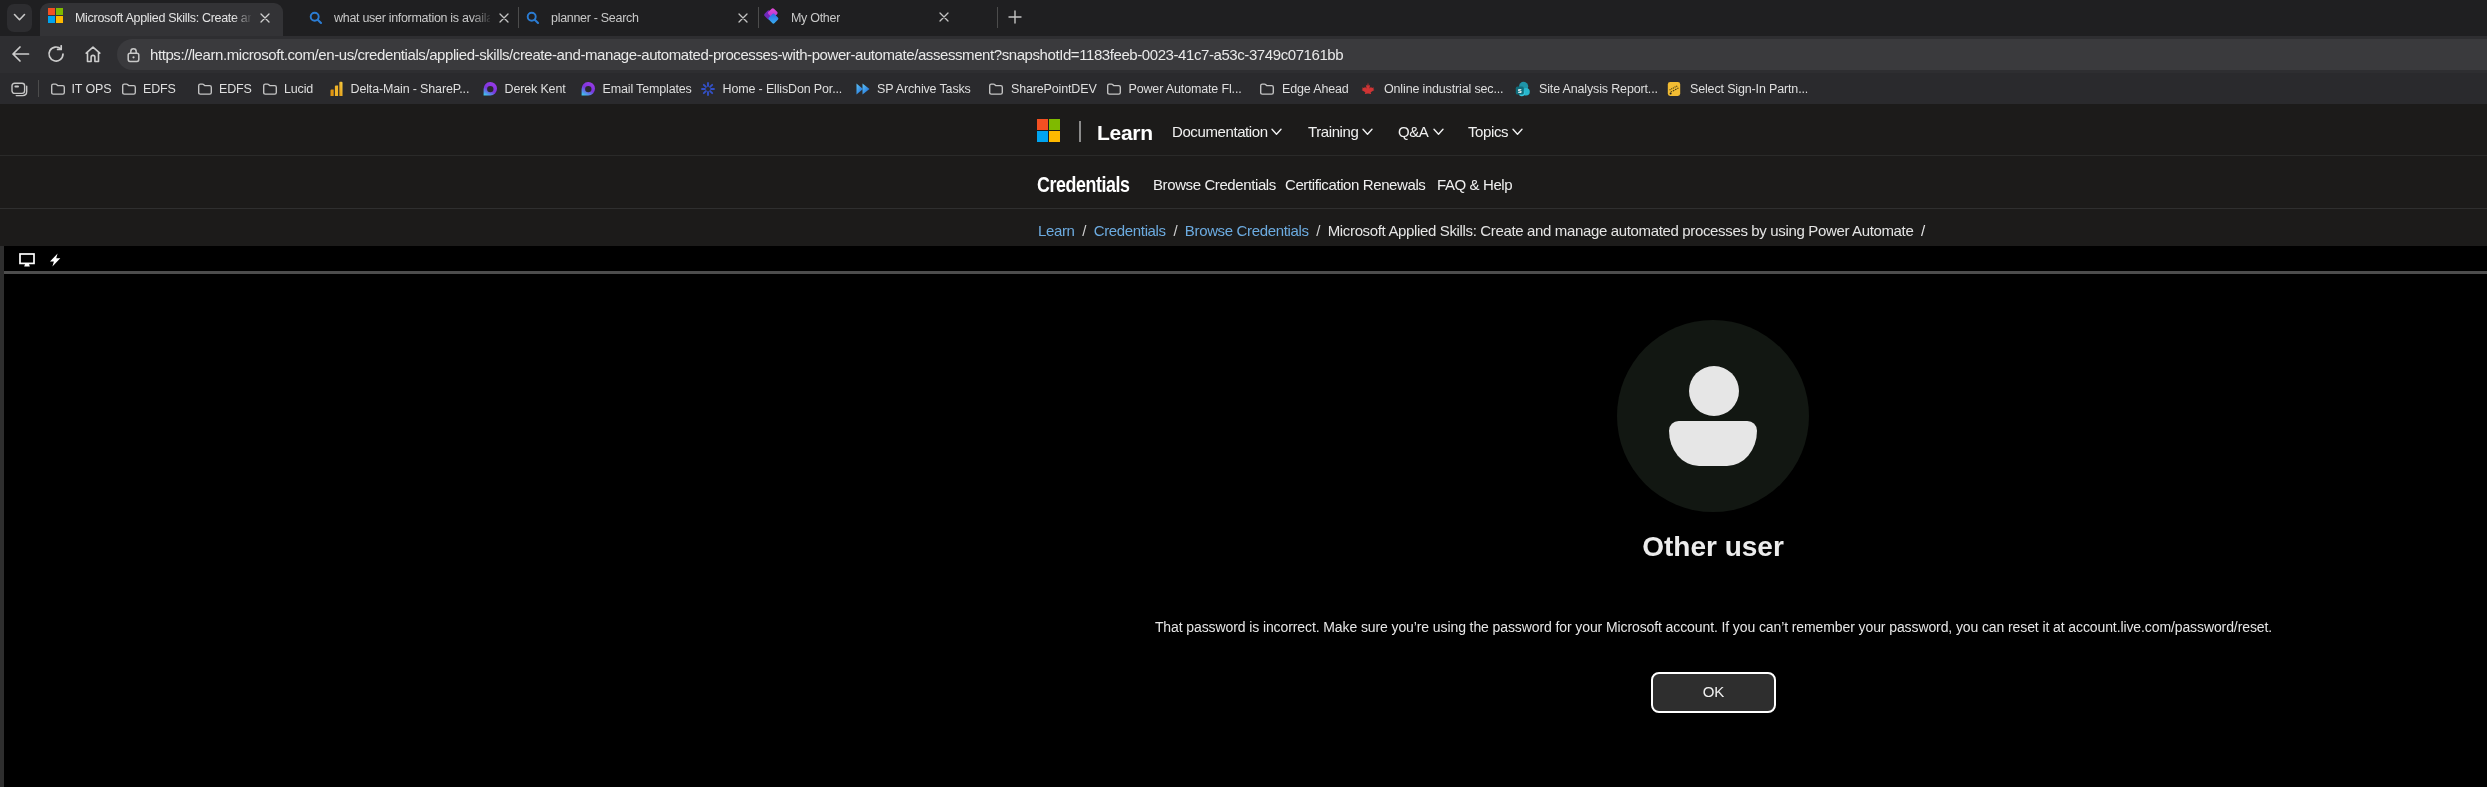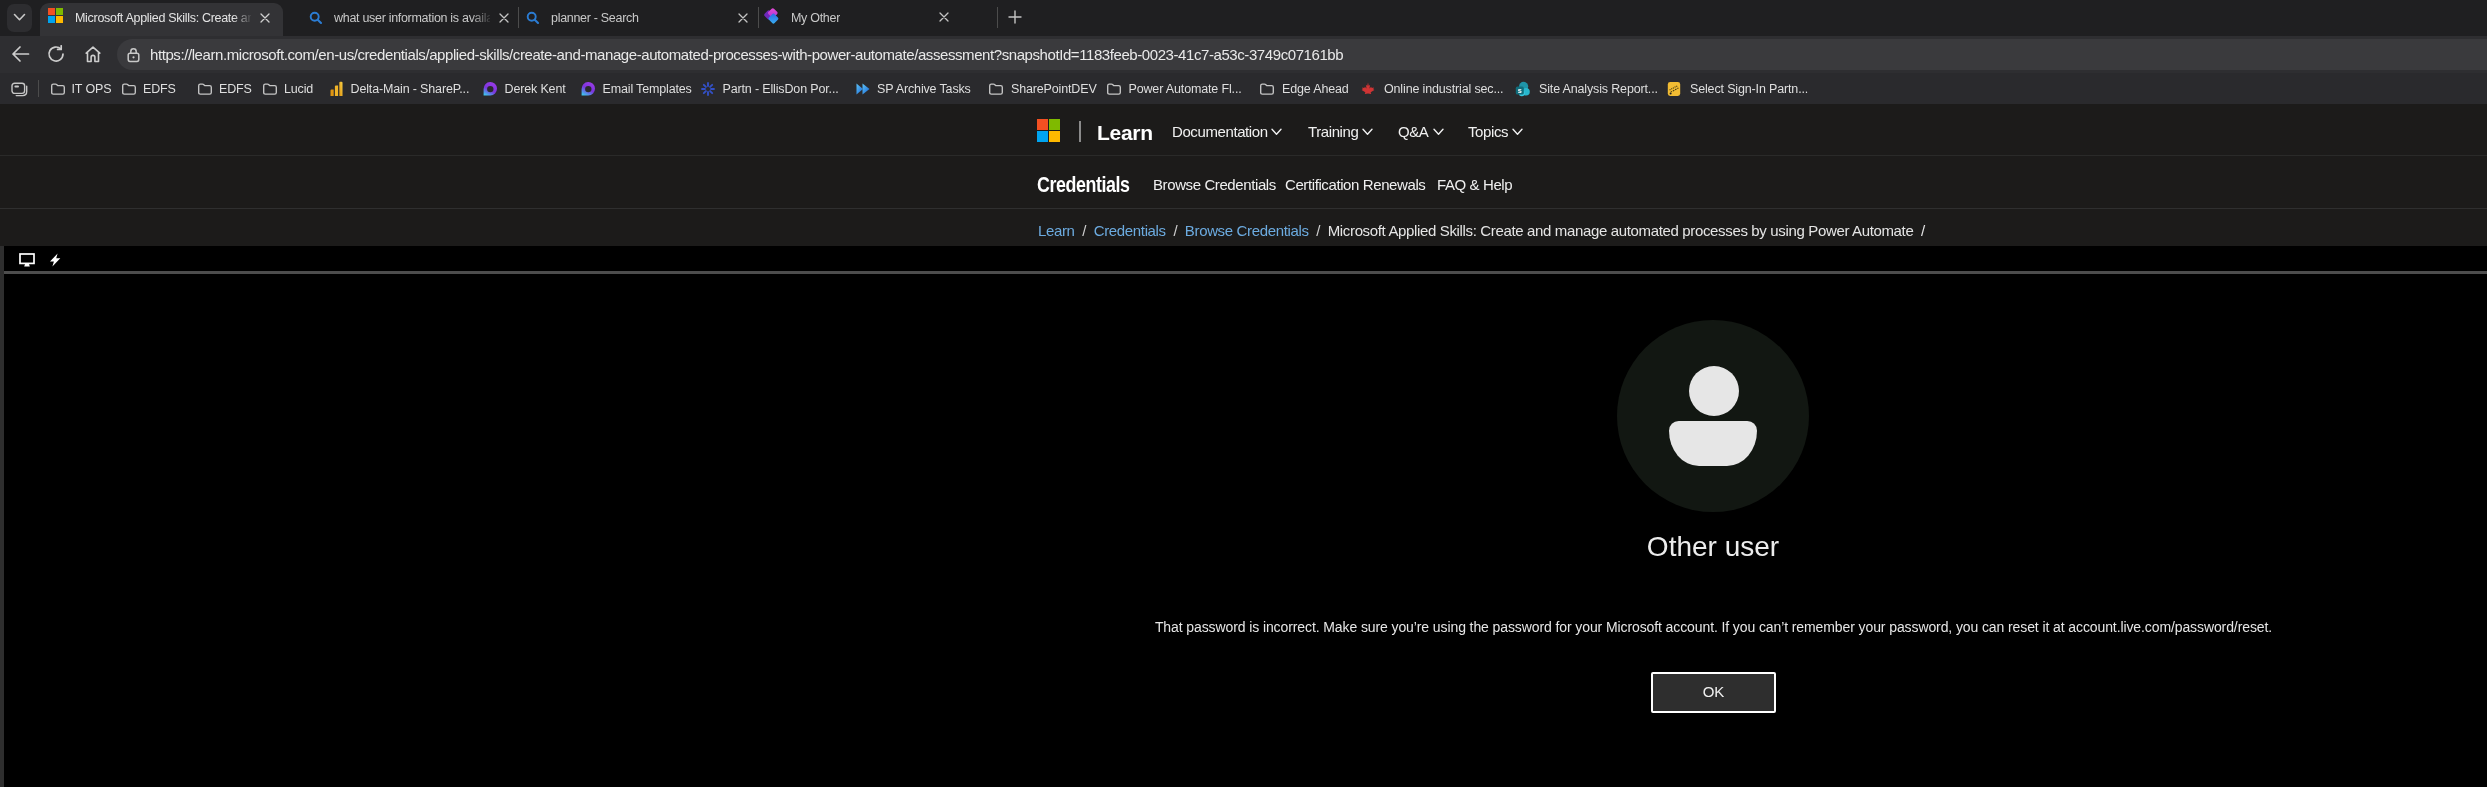--- a/index.html
+++ b/index.html
@@ -29,23 +29,23 @@
   .bc-sep { color:#d0d0d0; }
   .navitem { font-size:15px; color:#f0f0f0; letter-spacing:-0.4px; white-space:nowrap; }
   
   #iconsrow { left:0; top:246px; width:2487px; height:26px; background:#000; }
   #hline { left:4px; top:271px; width:2483px; height:3px; background:#4d4d4d; }
   #leftstrip { left:0; top:246px; width:4px; height:541px; background:#2e2e2e; }
   
   #avatar { left:1617px; top:320px; width:192px; height:192px; border-radius:50%; background:#121712; }
   #avhead { left:72px; top:46px; width:50px; height:50px; border-radius:50%; background:#e6e6e6; }
   #avbody { left:52px; top:101px; width:88px; height:45px; background:#e6e6e6; border-radius:11px 11px 34px 34px / 11px 11px 40px 40px; }
-  #otheruser { left:1413px; top:531px; width:600px; text-align:center; font-size:28px; font-weight:normal; color:#ececec; }
+  #otheruser { left:1413px; top:531px; width:600px; text-align:center; font-size:28px; font-weight:bold; color:#ececec; }
   #msg { left:0px; top:619px; width:3427px; text-align:center; font-size:14px; color:#e6e6e6; letter-spacing:-0.1px; }
-  #okbtn { left:1651px; top:672px; width:125px; height:41px; border:2.5px solid #ffffff; border-radius:2px; background:#2e2e2e; color:#f0f0f0; font-size:15px; text-align:center; line-height:35px; }
+  #okbtn { left:1651px; top:672px; width:125px; height:41px; border:2.5px solid #ffffff; border-radius:8px; background:#2e2e2e; color:#f0f0f0; font-size:15px; text-align:center; line-height:35px; }
 </style>
 </head>
 <body>
 <div class="abs" id="tabstrip"></div>
 <div class="abs" id="tablistbtn">
     <svg class="abs" style="left:6px;top:9px" width="13" height="9" viewBox="0 0 13 9">
       <path d="M1.5 1.5 L6.5 6.7 L11.5 1.5" fill="none" stroke="#c9c9c9" stroke-width="1.6" stroke-linecap="round" stroke-linejoin="round"></path>
     </svg>
   </div>
 <div class="abs" id="activetab"></div>
@@ -190,21 +190,21 @@
       <path d="M8 2 V5"></path>
       <path d="M8 11 V14"></path>
       <path d="M2 8 H5"></path>
       <path d="M11 8 H14"></path>
       <path d="M3.8 3.8 L5.9 5.9"></path>
       <path d="M10.1 10.1 L12.2 12.2"></path>
       <path d="M12.2 3.8 L10.1 5.9"></path>
       <path d="M5.9 10.1 L3.8 12.2"></path>
     </g>
   </svg>
-<div class="abs bml" style="left:722.5px">Partn - EllisDon Por...</div>
+<div class="abs bml" style="left:722.5px">Home - EllisDon Por...</div>
 <svg class="abs bmi" style="left:855px" viewBox="0 0 16 16">
     <path d="M1.5 2.5 L8 8 L1.5 13.5 z" fill="url(#bluarr)"></path>
     <path d="M7.5 2.5 L14.5 8 L7.5 13.5 z" fill="url(#bluarr)"></path>
   </svg>
 <div class="abs bml" style="left:877px">SP Archive Tasks</div>
 <svg class="abs bmi" style="left:988px" viewBox="0 0 16 16">
     <use href="#fld"></use>
   </svg>
 <div class="abs bml" style="left:1011px">SharePointDEV</div>
 <svg class="abs bmi" style="left:1106px" viewBox="0 0 16 16">

